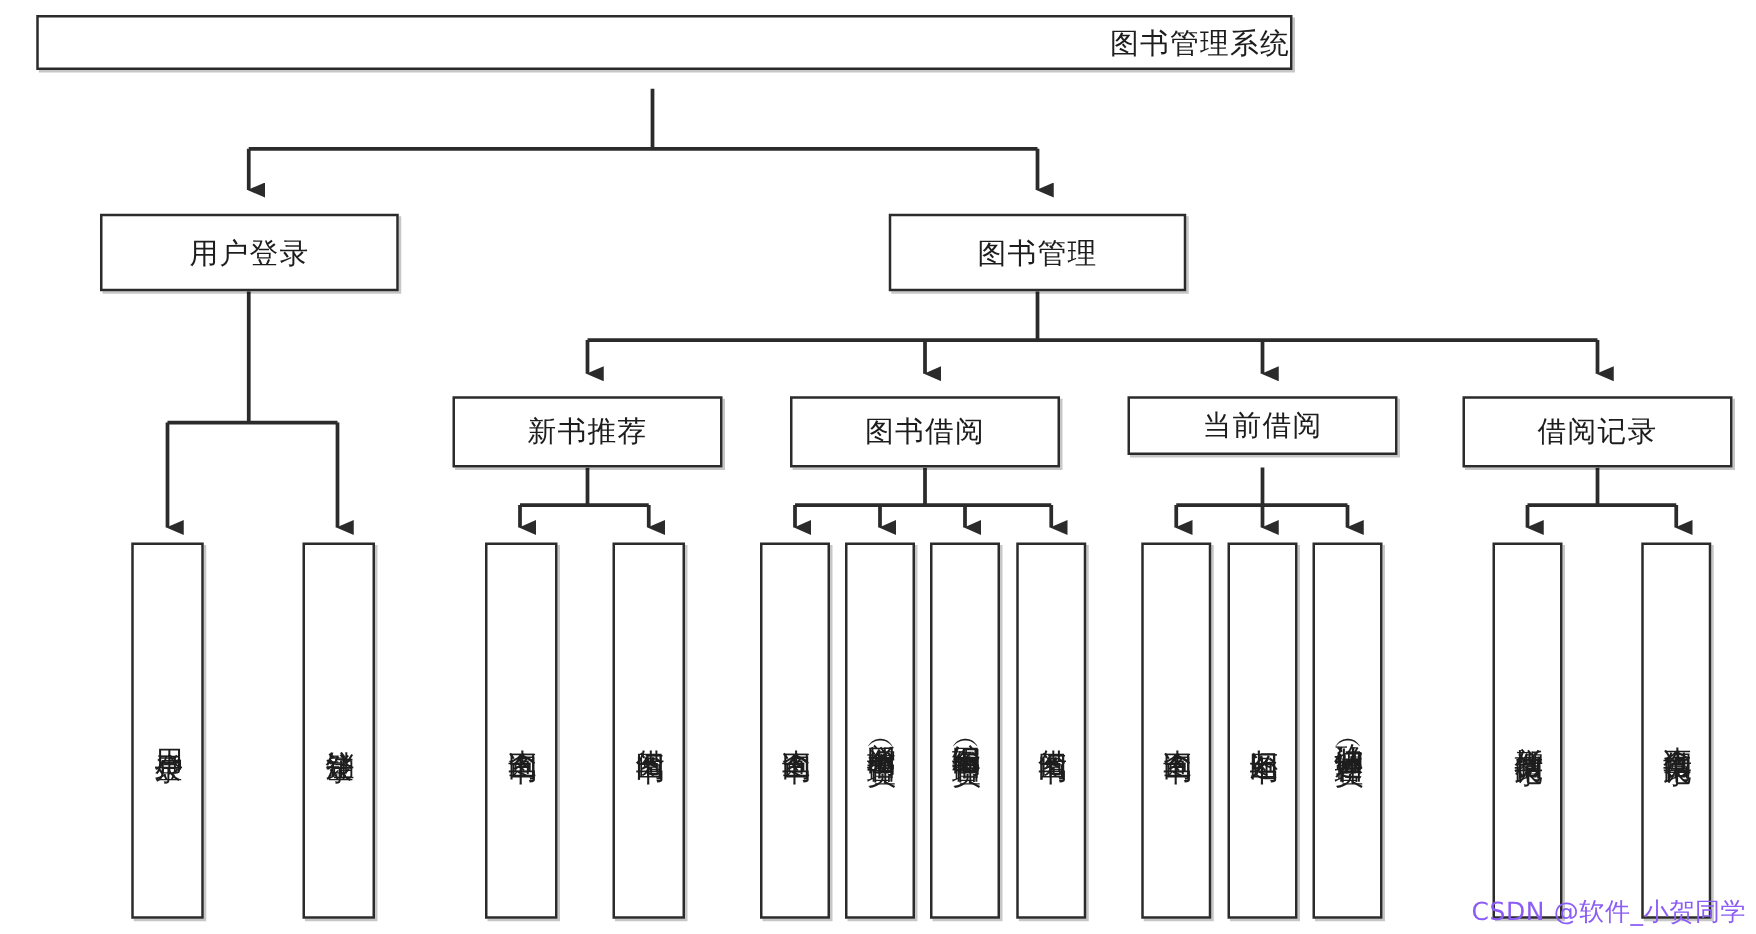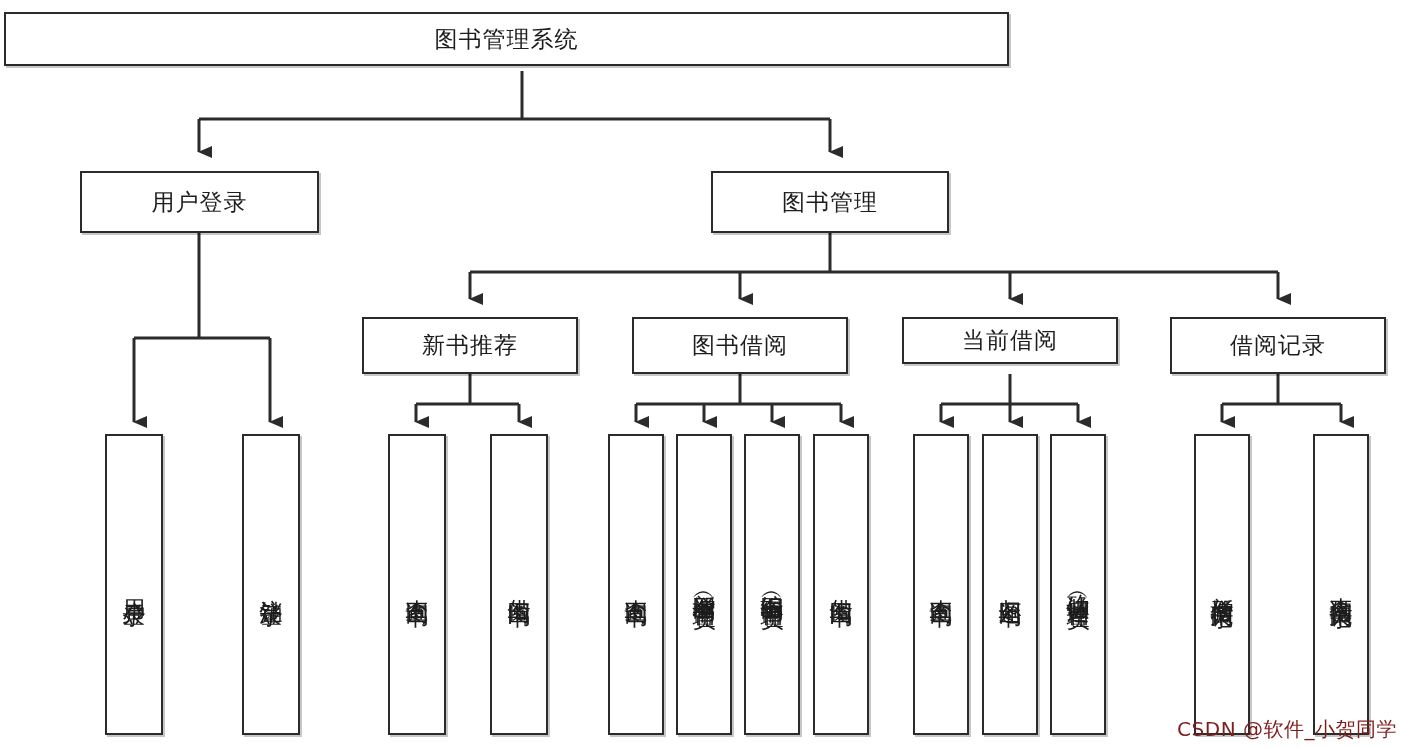--- a/index.html
+++ b/index.html
@@ -52,21 +52,21 @@
     writing-mode: vertical-rl;
     text-orientation: upright;
     display: block;
     max-height: 100%;
   }
   .watermark {
     position: absolute;
     right: 8px;
     bottom: 4px;
     font-size: 20px;
-    color: #7f1d1d;
+    color: #8b5cf6;
     letter-spacing: 0.5px;
     white-space: nowrap;
     pointer-events: none;
   }
 </style>
 </head>
 <body>
 
 <div id="canvas">
 
@@ -113,21 +113,21 @@
       <path d="M1010,404 L1010,422" marker-end="url(#arrow)"></path>
       <path d="M1078,404 L1078,422" marker-end="url(#arrow)"></path>
 
       <path d="M1278,374 L1278,404"></path>
       <path d="M1222,404 L1341,404"></path>
       <path d="M1222,404 L1222,422" marker-end="url(#arrow)"></path>
       <path d="M1341,404 L1341,422" marker-end="url(#arrow)"></path>
     </g>
   </svg>
 
-  <div class="node horiz" style="left:4px; top:12px; width:1005px; height:54px;">
+  <div class="node horiz" style="left:29px; top:12px; width:1005px; height:44px;justify-content:flex-end;">
     <span class="label">图书管理系统</span>
   </div>
 
   <div class="node horiz" style="left:80px; top:171px; width:239px; height:62px;">
     <span class="label">用户登录</span>
   </div>
 
   <div class="node horiz" style="left:711px; top:171px; width:238px; height:62px;">
     <span class="label">图书管理</span>
   </div>

